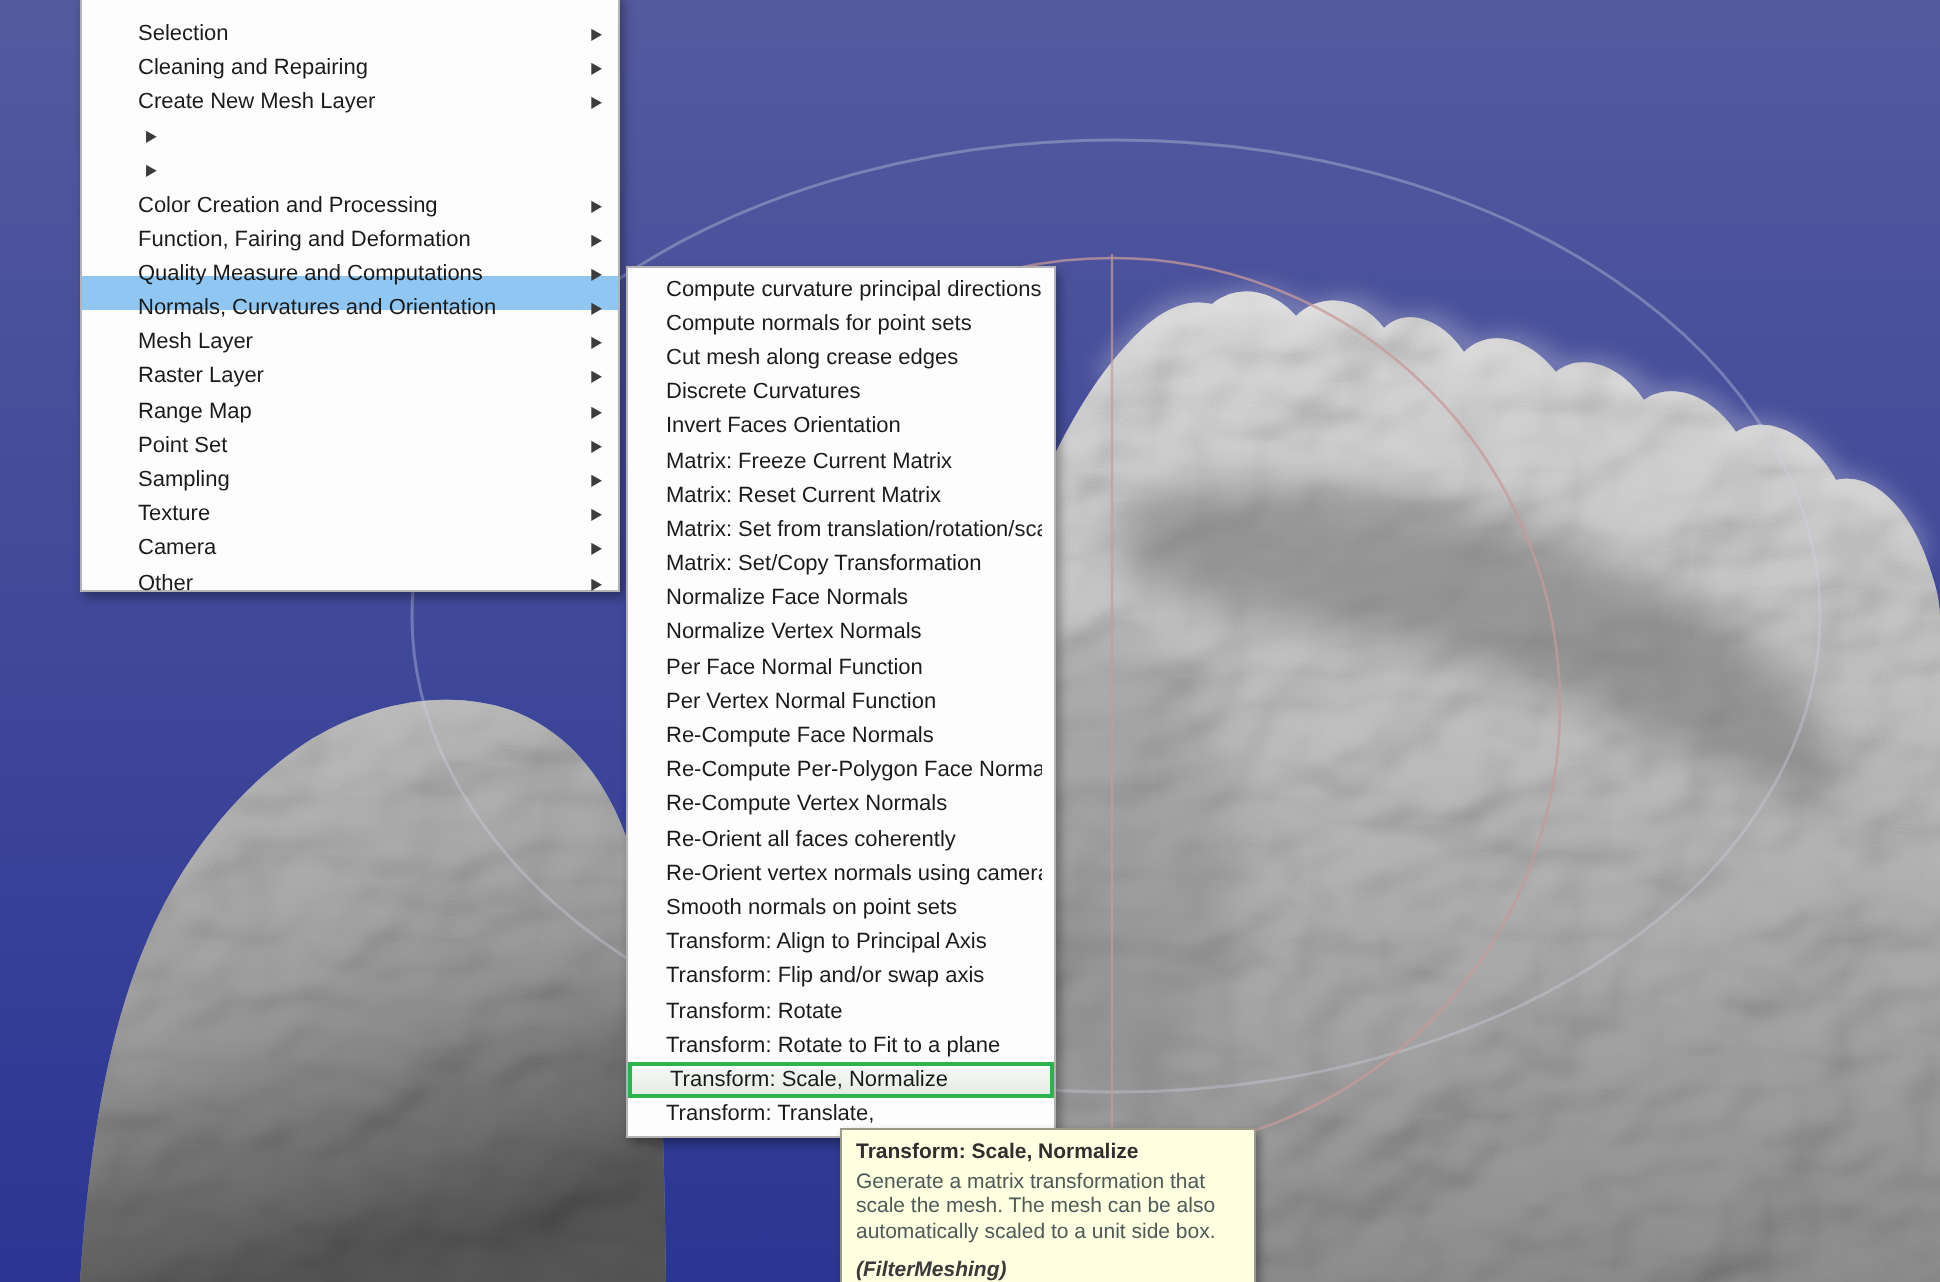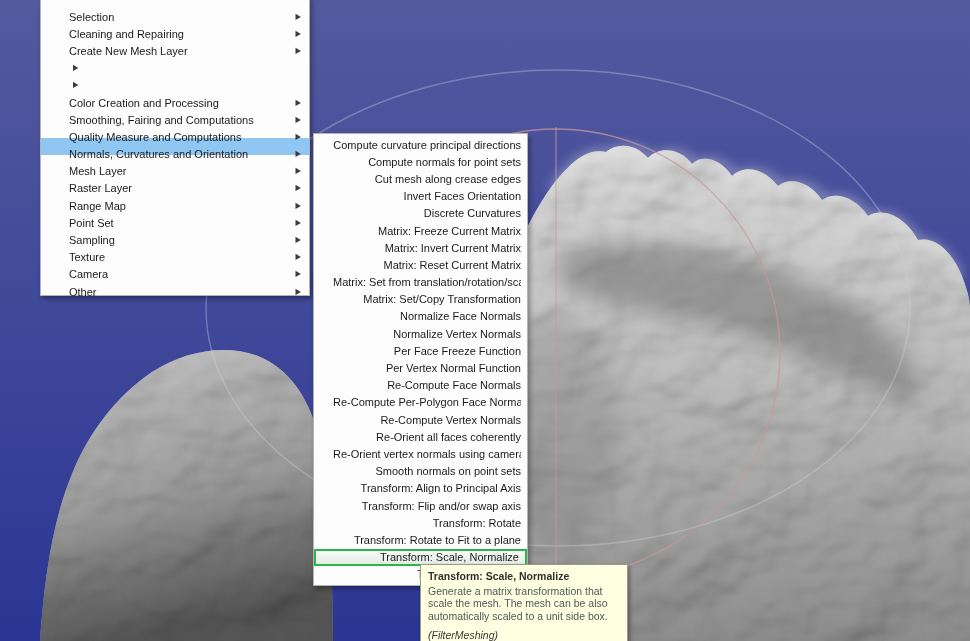--- a/index.html
+++ b/index.html
@@ -14,38 +14,38 @@
     position:absolute;background:#fdfdfd;border:1px solid #b4b4b4;
     box-shadow:2px 3px 5px rgba(0,0,0,.35);box-sizing:border-box;
     padding:3px 0;color:#1a1a1a;font-size:11px;
   }
   #filters-menu{left:40px;top:-4px;width:270px;z-index:10;}
   #normals-submenu{left:313px;top:133px;width:215px;z-index:20;padding:2px 0;}
   .menu-item{
     display:flex;align-items:center;height:17.2px;box-sizing:border-box;
     padding:16px 8px 0 28px;white-space:nowrap;cursor:default;
   }
-  #normals-submenu .menu-item{padding:0 6px 0 19px;text-align:right;}
+  #normals-submenu .menu-item{padding:0 6px 0 19px;}
   .menu-item .mi-label{flex:1;overflow:hidden;}
   .menu-item .arrow{font-size:7px;color:#3c3c3c;margin-left:4px;transform:scaleY(1.15);}
   .menu-item.hl{background:var(--menu-highlight,#8fc6f2);}
   .menu-item.sel{
     border:2px solid var(--selection-green,#2cb34d);
     background:linear-gradient(180deg,#f8faf8 0%,#e4ebe4 100%);
     padding-left:17px;
   }
 
   .tooltip{
     position:absolute;left:420px;top:564px;width:208px;z-index:30;
     background:var(--tooltip-bg,#ffffe1);border:1px solid #9a9a86;
     box-shadow:2px 2px 4px rgba(0,0,0,.35);box-sizing:border-box;
     padding:5px 7px 5px 7px;font-size:10.5px;color:#4e5a58;line-height:12.5px;
   }
   .tt-title{font-weight:bold;color:#2f2f2f;margin-bottom:2px;}
-  .tt-footer{font-weight:normal;font-style:italic;color:#3a3a3a;margin-top:7px;}
+  .tt-footer{font-weight:bold;font-style:italic;color:#3a3a3a;margin-top:7px;}
 </style>
 </head>
 <body>
 
 <svg id="scene" width="970" height="641" viewBox="0 0 970 641">
   <defs>
     <linearGradient id="archGrad" x1="0" y1="0" x2="0" y2="1">
       <stop offset="0" stop-color="#dadada"></stop>
       <stop offset="0.45" stop-color="#bfbfbf"></stop>
       <stop offset="1" stop-color="#8d8d8d"></stop>
@@ -108,21 +108,21 @@
       <span class="arrow">▶</span>
     </div>
     <div class="menu-item">
       <span class="arrow">▶</span>
     </div>
     <div class="menu-item">
       <span class="mi-label">Color Creation and Processing</span>
       <span class="arrow">▶</span>
     </div>
     <div class="menu-item">
-      <span class="mi-label">Smoothing, Fairing and Computations</span>
+      <span class="mi-label">Function, Fairing and Deformation</span>
       <span class="arrow">▶</span>
     </div>
     <div class="menu-item">
       <span class="mi-label">Quality Measure and Computations</span>
       <span class="arrow">▶</span>
     </div>
     <div class="menu-item hl">
       <span class="mi-label">Normals, Curvatures and Orientation</span>
       <span class="arrow">▶</span>
     </div>
@@ -164,48 +164,45 @@
     <div class="menu-item">
       <span class="mi-label">Compute curvature principal directions</span>
     </div>
     <div class="menu-item">
       <span class="mi-label">Compute normals for point sets</span>
     </div>
     <div class="menu-item">
       <span class="mi-label">Cut mesh along crease edges</span>
     </div>
     <div class="menu-item">
+      <span class="mi-label">Discrete Curvatures</span>
+    </div>
+    <div class="menu-item">
       <span class="mi-label">Invert Faces Orientation</span>
     </div>
     <div class="menu-item">
-      <span class="mi-label">Discrete Curvatures</span>
-    </div>
-    <div class="menu-item">
       <span class="mi-label">Matrix: Freeze Current Matrix</span>
     </div>
     <div class="menu-item">
-      <span class="mi-label">Matrix: Invert Current Matrix</span>
-    </div>
-    <div class="menu-item">
       <span class="mi-label">Matrix: Reset Current Matrix</span>
     </div>
     <div class="menu-item">
       <span class="mi-label">Matrix: Set from translation/rotation/scale</span>
     </div>
     <div class="menu-item">
       <span class="mi-label">Matrix: Set/Copy Transformation</span>
     </div>
     <div class="menu-item">
       <span class="mi-label">Normalize Face Normals</span>
     </div>
     <div class="menu-item">
       <span class="mi-label">Normalize Vertex Normals</span>
     </div>
     <div class="menu-item">
-      <span class="mi-label">Per Face Freeze Function</span>
+      <span class="mi-label">Per Face Normal Function</span>
     </div>
     <div class="menu-item">
       <span class="mi-label">Per Vertex Normal Function</span>
     </div>
     <div class="menu-item">
       <span class="mi-label">Re-Compute Face Normals</span>
     </div>
     <div class="menu-item">
       <span class="mi-label">Re-Compute Per-Polygon Face Normals</span>
     </div>

